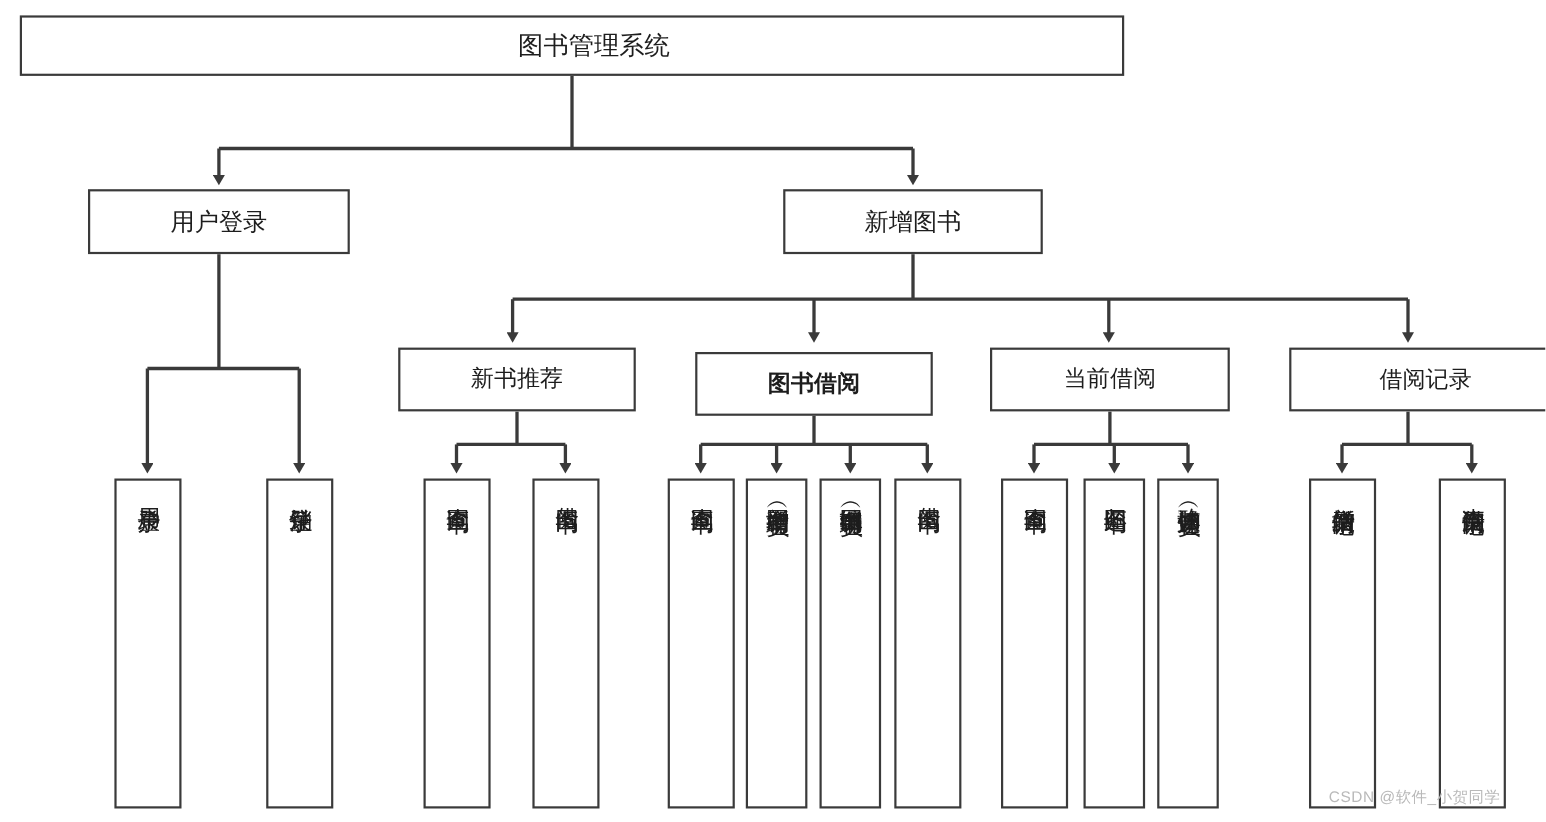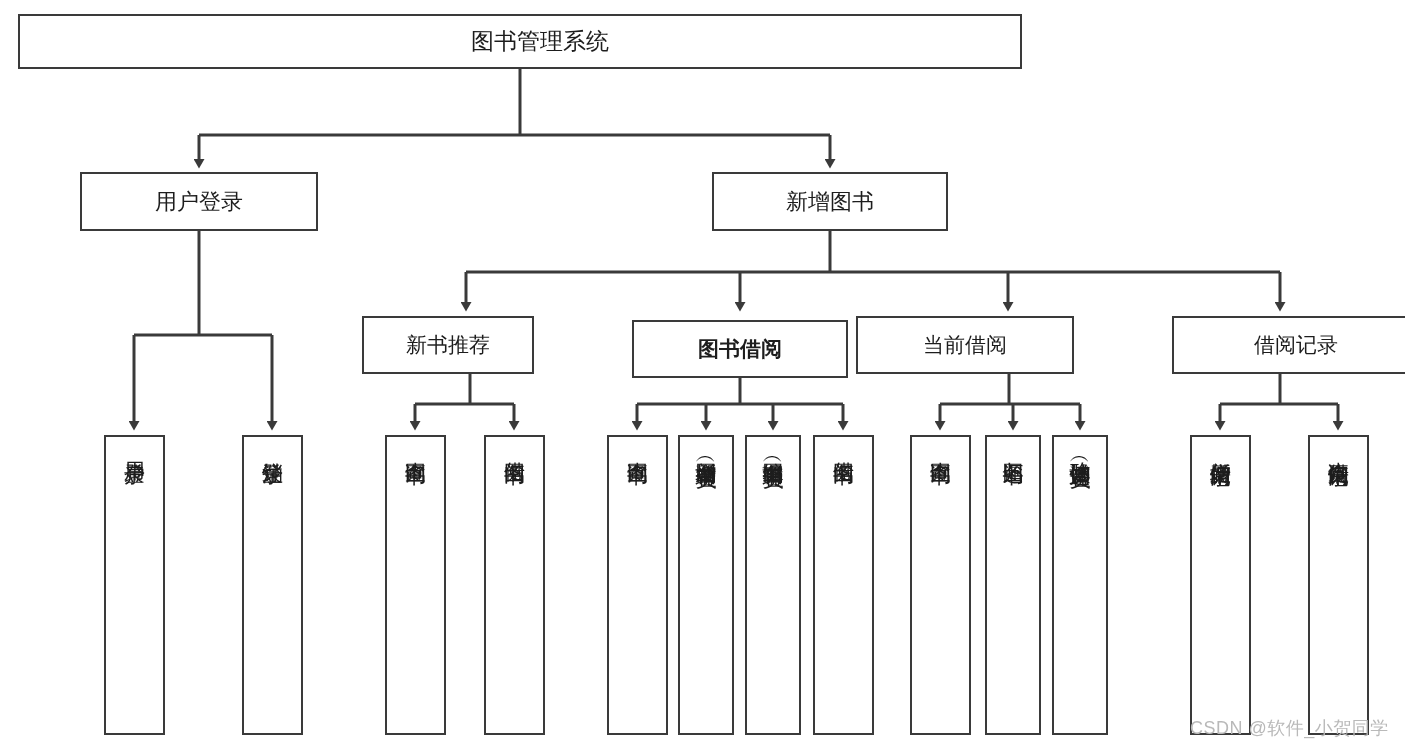--- a/index.html
+++ b/index.html
@@ -51,24 +51,25 @@
   .node.leaf .lbl {
     font-size: 21px;
     writing-mode: vertical-rl;
     text-orientation: upright;
     letter-spacing: 1px;
     line-height: 1.05;
     white-space: pre;
   }
   .watermark {
     position: absolute;
-    font-size: 18px;
+    font-size: 14px;
     color: #b9b9b9;
     white-space: nowrap;
     letter-spacing: 0.5px;
+    padding-left: 18px;
   }
 </style>
 </head>
 <body>
 
 <div id="canvas">
 
   <svg class="wires" viewBox="0 0 1405 747">
     <defs>
       <marker id="arrow" markerWidth="10" markerHeight="11" refX="1" refY="5.5" orient="auto" markerUnits="userSpaceOnUse">
@@ -123,27 +124,27 @@
     <span class="lbl">图书管理系统</span>
   </div>
 
   <div class="node lvl2" style="left:80px; top:172px; width:238px; height:59px;">
     <span class="lbl">用户登录</span>
   </div>
   <div class="node lvl2" style="left:712px; top:172px; width:236px; height:59px;">
     <span class="lbl">新增图书</span>
   </div>
 
-  <div class="node lvl3" style="left:362px; top:316px; width:172px; height:58px;">
+  <div class="node lvl3" style="left:362px; top:316px; width:216px; height:58px;">
     <span class="lbl">新书推荐</span>
   </div>
   <div class="node lvl3" style="left:632px; top:320px; width:216px; height:58px;font-weight:bold;">
     <span class="lbl">图书借阅</span>
   </div>
-  <div class="node lvl3" style="left:856px; top:316px; width:218px; height:58px;">
+  <div class="node lvl3" style="left:900px; top:316px; width:218px; height:58px;">
     <span class="lbl">当前借阅</span>
   </div>
   <div class="node lvl3" style="left:1172px; top:316px; width:248px; height:58px;font-family:Liberation Serif, serif;">
     <span class="lbl">借阅记录</span>
   </div>
 
   <div class="node leaf" style="left:104px; top:435px; width:61px; height:300px;">
     <span class="lbl">用户登录</span>
   </div>
   <div class="node leaf" style="left:242px; top:435px; width:61px; height:300px;">

